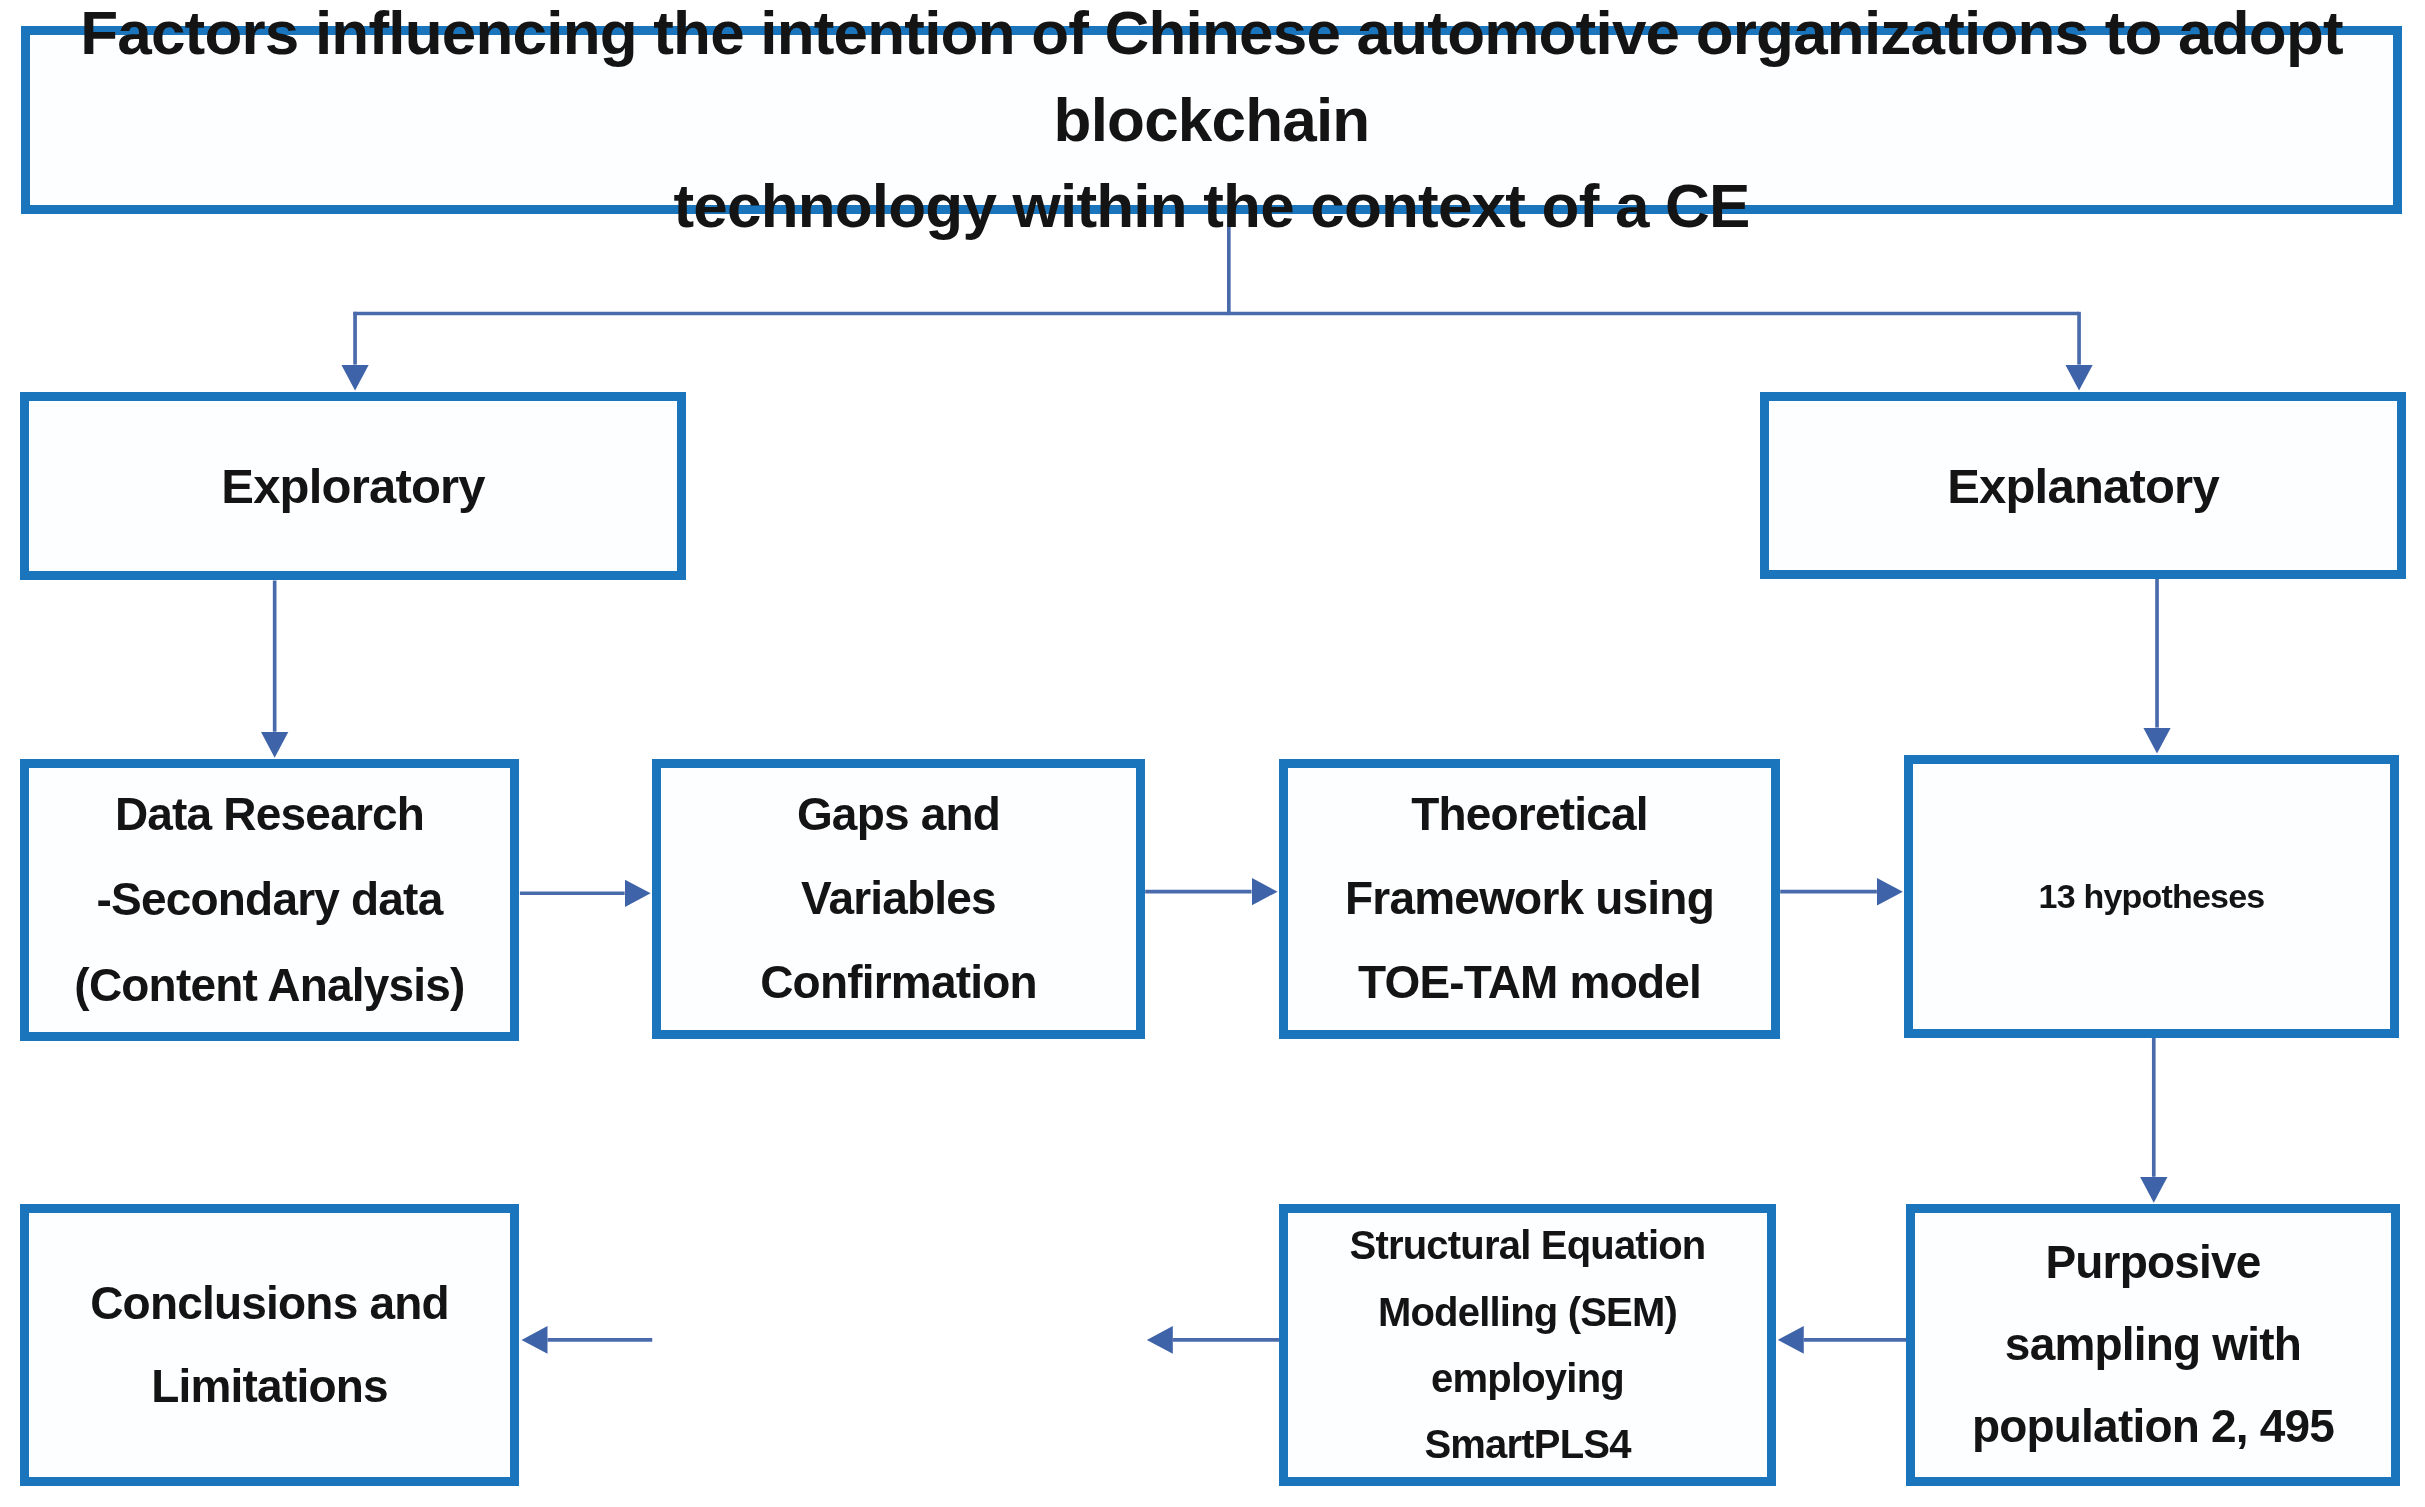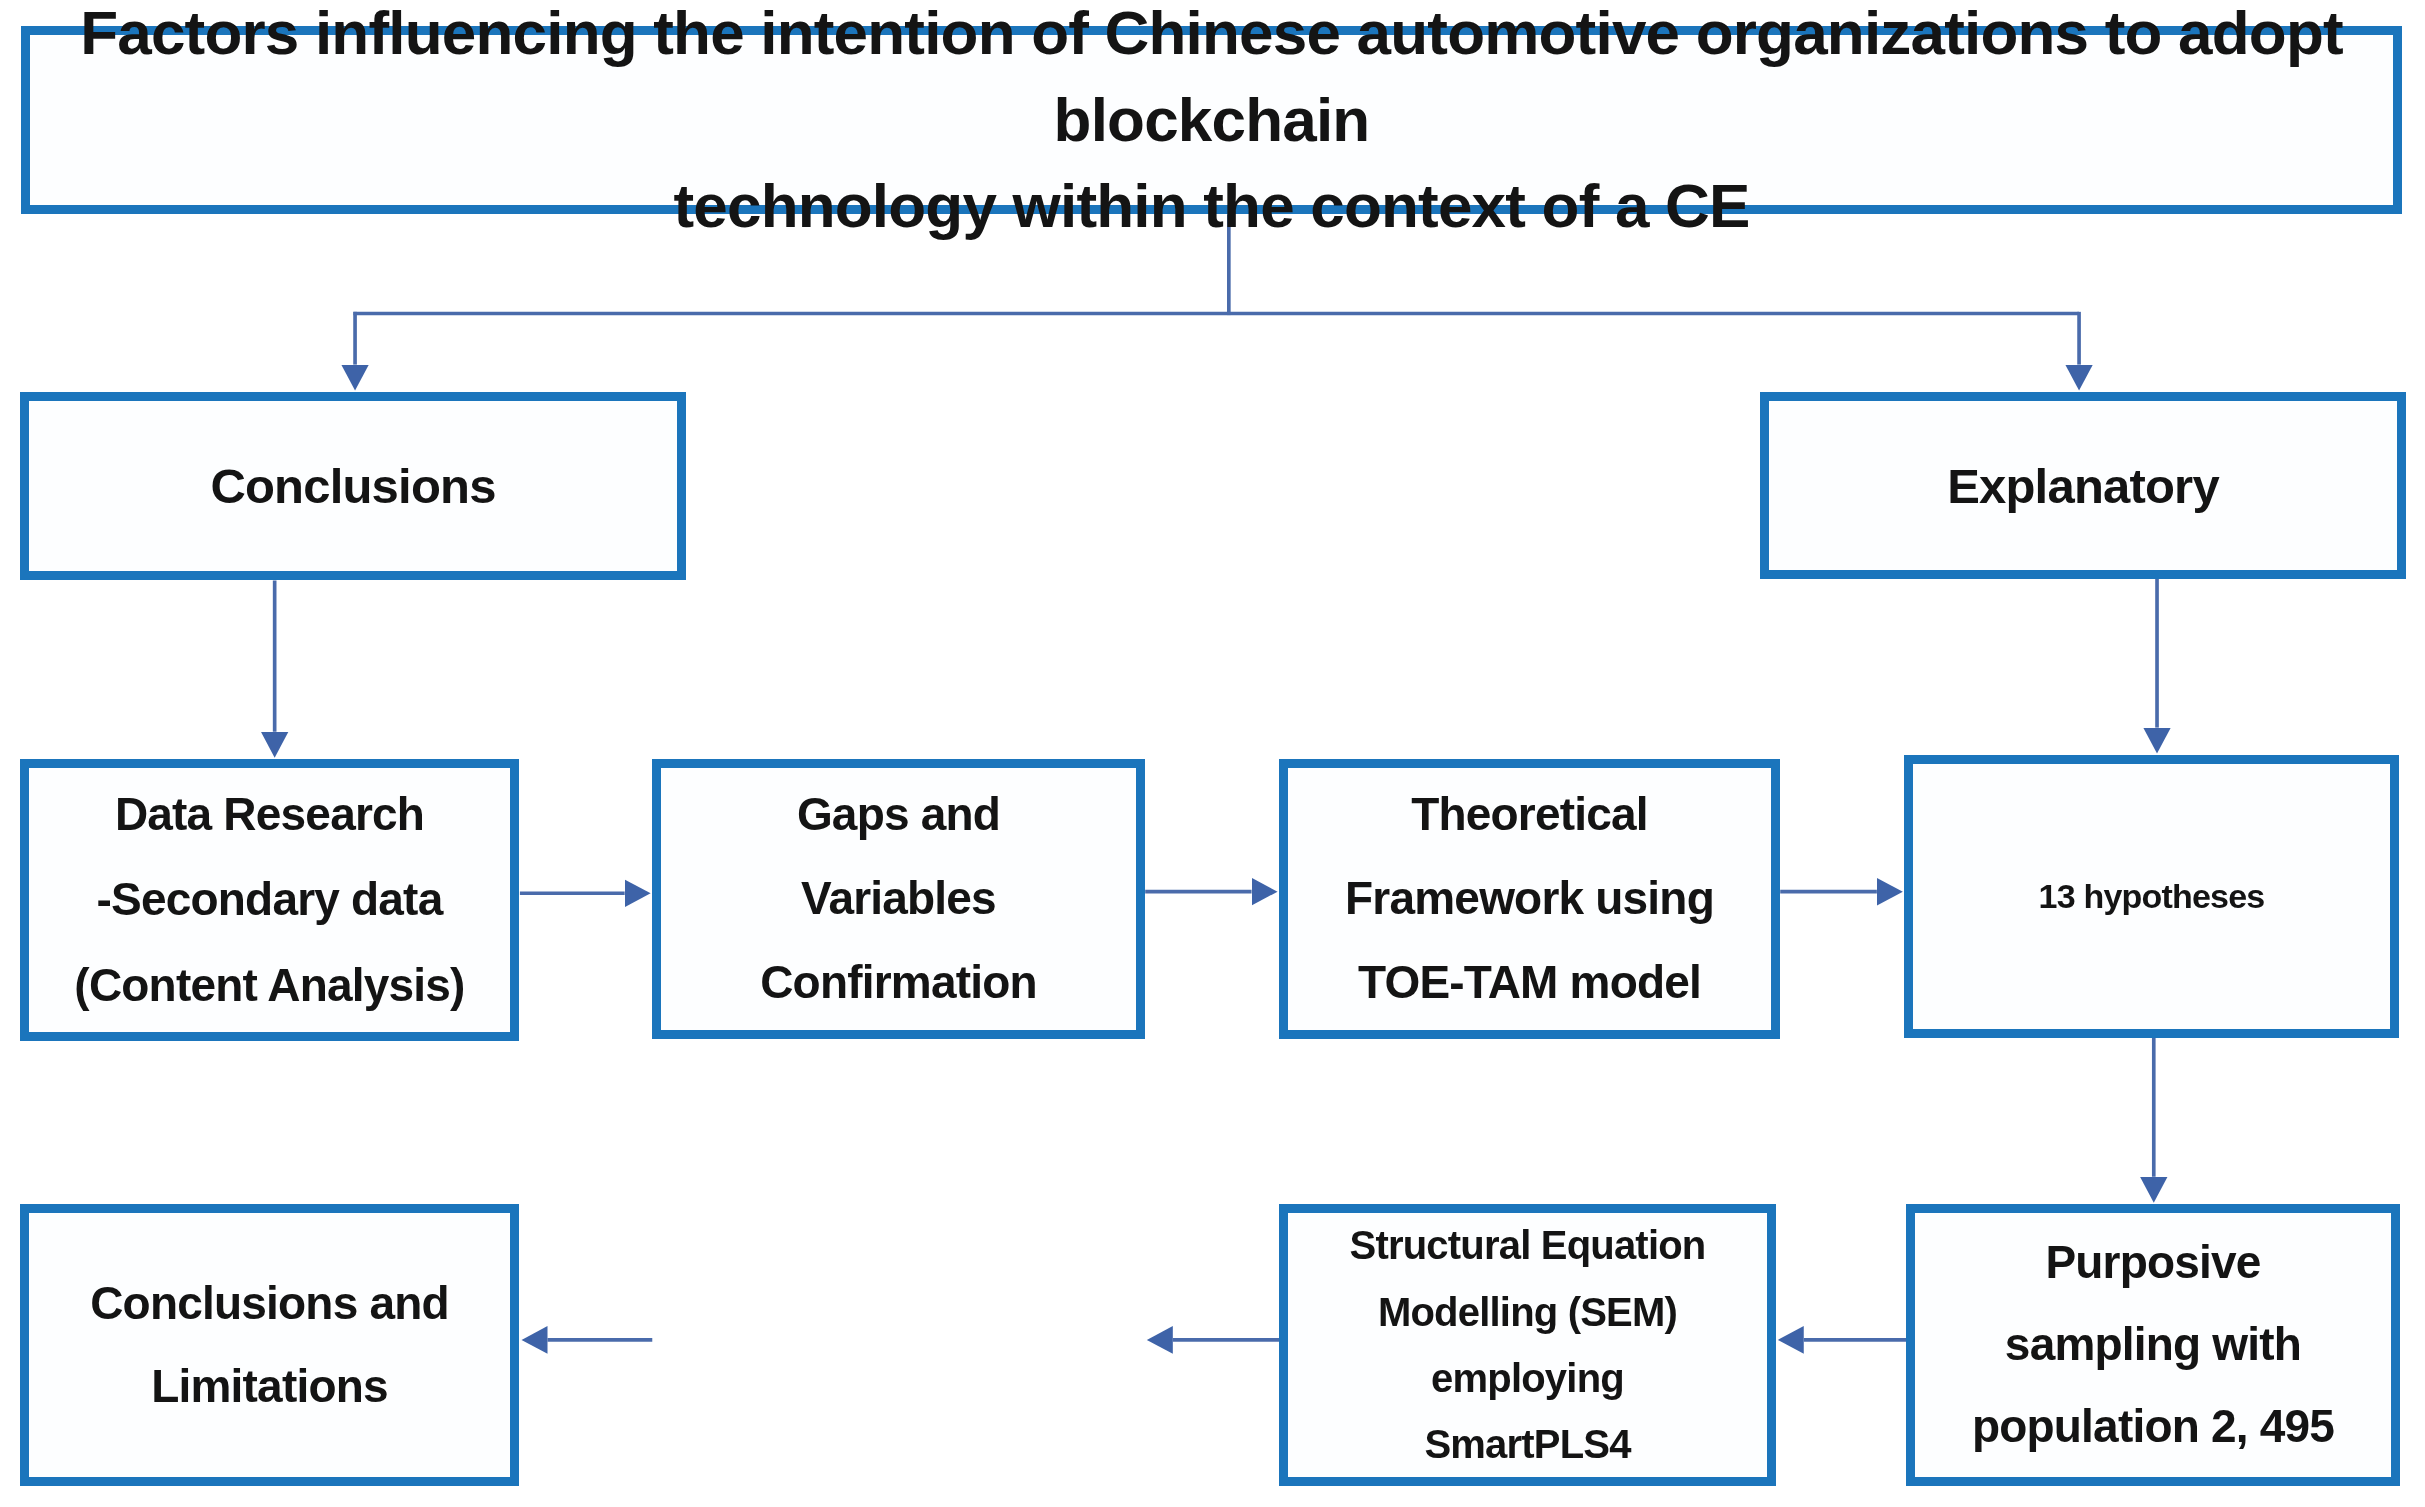--- a/index.html
+++ b/index.html
@@ -78,21 +78,21 @@
     <line x1="1575" y1="1650" x2="1444" y2="1650" marker-end="url(#arrowhead)"></line>
     <line x1="803" y1="1650" x2="674" y2="1650" marker-end="url(#arrowhead)"></line>
   </svg>
 
   <div class="node" id="node-title">
     <span>Factors influencing the intention of Chinese automotive organizations to adopt blockchain
 technology within the context of a CE</span>
   </div>
 
   <div class="node" id="node-exploratory">
-    <span>Conclusions</span>
+    <span>Exploratory</span>
   </div>
 
   <div class="node" id="node-explanatory">
     <span>Explanatory</span>
   </div>
 
   <div class="node" id="node-data-research">
     <span>Data Research
 -Secondary data
 (Content Analysis)</span>

